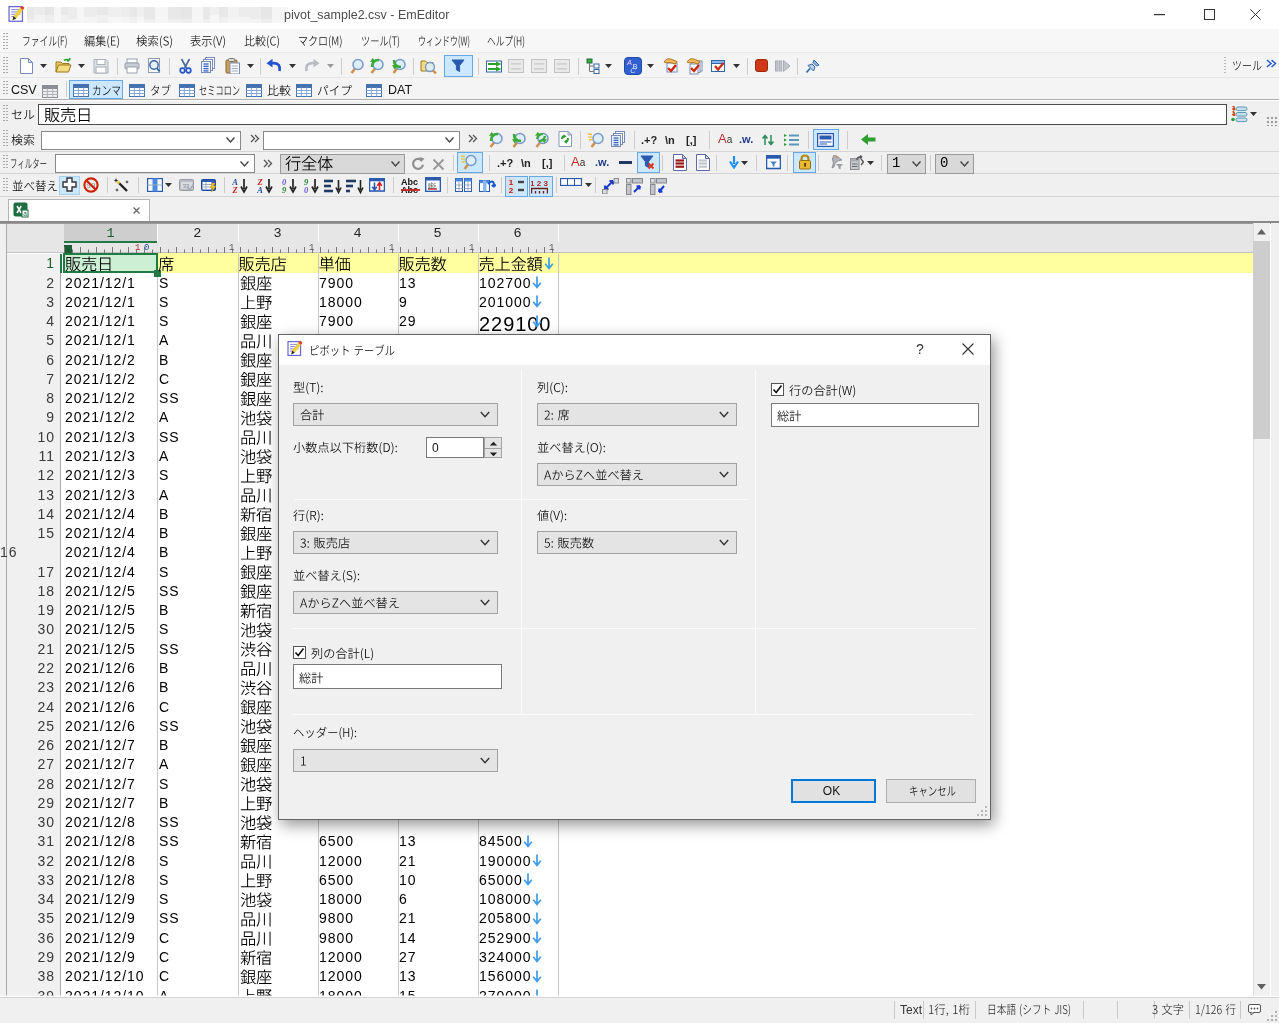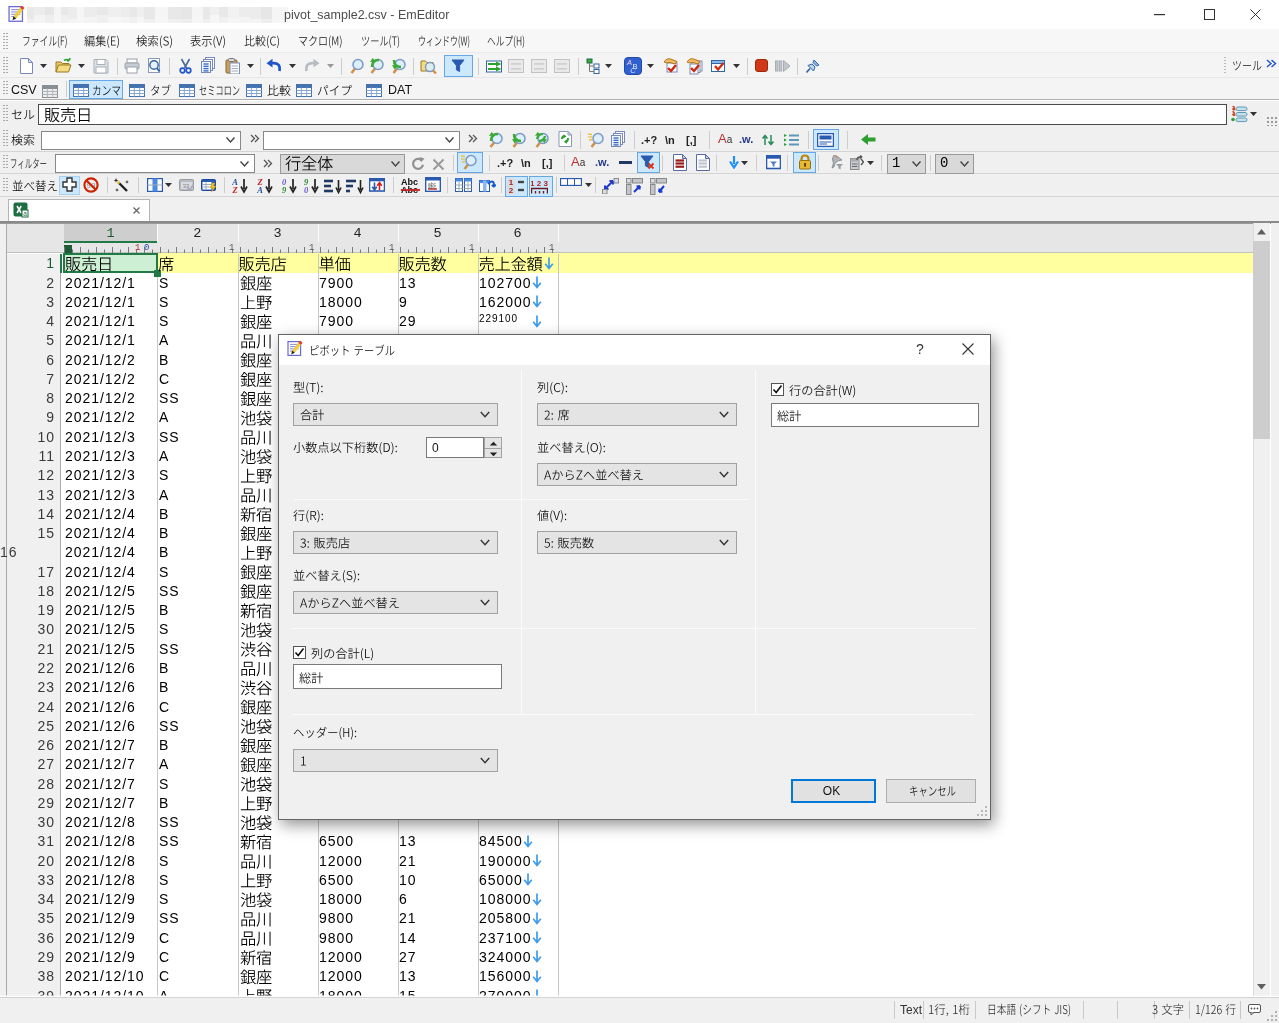--- a/index.html
+++ b/index.html
@@ -937,21 +937,21 @@
     <div class="abs" style="left:0;top:659.97px;width:55px;text-align:right;font-size:14px;letter-spacing:0.95px;color:#3a3a3a">22</div>
     <div class="abs" style="left:0;top:679.24px;width:55px;text-align:right;font-size:14px;letter-spacing:0.95px;color:#3a3a3a">23</div>
     <div class="abs" style="left:0;top:698.51px;width:55px;text-align:right;font-size:14px;letter-spacing:0.95px;color:#3a3a3a">24</div>
     <div class="abs" style="left:0;top:717.78px;width:55px;text-align:right;font-size:14px;letter-spacing:0.95px;color:#3a3a3a">25</div>
     <div class="abs" style="left:0;top:737.05px;width:55px;text-align:right;font-size:14px;letter-spacing:0.95px;color:#3a3a3a">26</div>
     <div class="abs" style="left:0;top:756.32px;width:55px;text-align:right;font-size:14px;letter-spacing:0.95px;color:#3a3a3a">27</div>
     <div class="abs" style="left:0;top:775.59px;width:55px;text-align:right;font-size:14px;letter-spacing:0.95px;color:#3a3a3a">28</div>
     <div class="abs" style="left:0;top:794.86px;width:55px;text-align:right;font-size:14px;letter-spacing:0.95px;color:#3a3a3a">29</div>
     <div class="abs" style="left:0;top:814.13px;width:55px;text-align:right;font-size:14px;letter-spacing:0.95px;color:#3a3a3a">30</div>
     <div class="abs" style="left:0;top:833.4px;width:55px;text-align:right;font-size:14px;letter-spacing:0.95px;color:#3a3a3a">31</div>
-    <div class="abs" style="left:0;top:852.67px;width:55px;text-align:right;font-size:14px;letter-spacing:0.95px;color:#3a3a3a">20</div>
+    <div class="abs" style="left:0;top:852.67px;width:55px;text-align:right;font-size:14px;letter-spacing:0.95px;color:#3a3a3a">32</div>
     <div class="abs" style="left:0;top:871.94px;width:55px;text-align:right;font-size:14px;letter-spacing:0.95px;color:#3a3a3a">33</div>
     <div class="abs" style="left:0;top:891.21px;width:55px;text-align:right;font-size:14px;letter-spacing:0.95px;color:#3a3a3a">34</div>
     <div class="abs" style="left:0;top:910.48px;width:55px;text-align:right;font-size:14px;letter-spacing:0.95px;color:#3a3a3a">35</div>
     <div class="abs" style="left:0;top:929.75px;width:55px;text-align:right;font-size:14px;letter-spacing:0.95px;color:#3a3a3a">36</div>
     <div class="abs" style="left:0;top:949.02px;width:55px;text-align:right;font-size:14px;letter-spacing:0.95px;color:#3a3a3a">29</div>
     <div class="abs" style="left:0;top:968.29px;width:55px;text-align:right;font-size:14px;letter-spacing:0.95px;color:#3a3a3a">38</div>
     <div class="abs" style="left:0;top:987.56px;width:55px;text-align:right;font-size:14px;letter-spacing:0.95px;color:#3a3a3a">39</div>
     <div class="abs" style="left:59.5px;top:253.5px;width:2.5px;height:19px;background:#217a46"></div>
     <div class="abs" style="left:64px;top:253px;width:1189px;height:19.5px;background:#ffffa0"></div>
     <div class="abs" style="left:157px;top:253.5px;width:1px;height:742px;background:#c8c8c8"></div>
@@ -970,29 +970,29 @@
     <div class="abs" style="left:319px;top:274.57px;font-family:'Liberation Sans',sans-serif;letter-spacing:0.95px;font-size:14px;color:#000">7900</div>
     <div class="abs" style="left:399px;top:274.57px;font-family:'Liberation Sans',sans-serif;letter-spacing:0.95px;font-size:14px;color:#000">13</div>
     <div class="abs" style="left:479px;top:274.57px;font-family:'Liberation Sans',sans-serif;letter-spacing:0.95px;font-size:14px;color:#000">102700</div>
     <svg class="abs" style="left:530.93px;top:275.97px" width="12" height="14" viewBox="0 0 12 14">
       <path d="M6 0.5 V10.5 M2.2 6.8 L6 11.5 L9.8 6.8" fill="none" stroke="#3d9be9" stroke-width="1.7"></path>
     </svg>
     <div class="abs" style="left:65px;top:293.84px;font-family:'Liberation Sans',sans-serif;letter-spacing:0.95px;font-size:14px;color:#000">2021/12/1</div>
     <div class="abs" style="left:159px;top:293.84px;font-family:'Liberation Sans',sans-serif;letter-spacing:0.95px;font-size:14px;color:#000">S</div>
     <div class="abs" style="left:319px;top:293.84px;font-family:'Liberation Sans',sans-serif;letter-spacing:0.95px;font-size:14px;color:#000">18000</div>
     <div class="abs" style="left:399px;top:293.84px;font-family:'Liberation Sans',sans-serif;letter-spacing:0.95px;font-size:14px;color:#000">9</div>
-    <div class="abs" style="left:479px;top:293.84px;font-family:'Liberation Sans',sans-serif;letter-spacing:0.95px;font-size:14px;color:#000">162000</div>
+    <div class="abs" style="left:479px;top:293.84px;font-family:'Liberation Sans',sans-serif;letter-spacing:0.95px;font-size:14px;color:#000">201000</div>
     <svg class="abs" style="left:530.93px;top:295.24px" width="12" height="14" viewBox="0 0 12 14">
       <path d="M6 0.5 V10.5 M2.2 6.8 L6 11.5 L9.8 6.8" fill="none" stroke="#3d9be9" stroke-width="1.7"></path>
     </svg>
     <div class="abs" style="left:65px;top:313.11px;font-family:'Liberation Sans',sans-serif;letter-spacing:0.95px;font-size:14px;color:#000">2021/12/1</div>
     <div class="abs" style="left:159px;top:313.11px;font-family:'Liberation Sans',sans-serif;letter-spacing:0.95px;font-size:14px;color:#000">S</div>
     <div class="abs" style="left:319px;top:313.11px;font-family:'Liberation Sans',sans-serif;letter-spacing:0.95px;font-size:14px;color:#000">7900</div>
     <div class="abs" style="left:399px;top:313.11px;font-family:'Liberation Sans',sans-serif;letter-spacing:0.95px;font-size:14px;color:#000">29</div>
-    <div class="abs" style="left:479px;top:313.11px;font-family:'Liberation Sans',sans-serif;letter-spacing:0.95px;font-size:10px;color:#000">229100</div>
+    <div class="abs" style="left:479px;top:313.11px;font-family:'Liberation Sans',sans-serif;letter-spacing:0.95px;font-size:20px;color:#000">229100</div>
     <svg class="abs" style="left:530.93px;top:314.51px" width="12" height="14" viewBox="0 0 12 14">
       <path d="M6 0.5 V10.5 M2.2 6.8 L6 11.5 L9.8 6.8" fill="none" stroke="#3d9be9" stroke-width="1.7"></path>
     </svg>
     <div class="abs" style="left:65px;top:332.38px;font-family:'Liberation Sans',sans-serif;letter-spacing:0.95px;font-size:14px;color:#000">2021/12/1</div>
     <div class="abs" style="left:159px;top:332.38px;font-family:'Liberation Sans',sans-serif;letter-spacing:0.95px;font-size:14px;color:#000">A</div>
     <div class="abs" style="left:65px;top:351.65px;font-family:'Liberation Sans',sans-serif;letter-spacing:0.95px;font-size:14px;color:#000">2021/12/2</div>
     <div class="abs" style="left:159px;top:351.65px;font-family:'Liberation Sans',sans-serif;letter-spacing:0.95px;font-size:14px;color:#000">B</div>
     <div class="abs" style="left:65px;top:370.92px;font-family:'Liberation Sans',sans-serif;letter-spacing:0.95px;font-size:14px;color:#000">2021/12/2</div>
     <div class="abs" style="left:159px;top:370.92px;font-family:'Liberation Sans',sans-serif;letter-spacing:0.95px;font-size:14px;color:#000">C</div>
     <div class="abs" style="left:65px;top:390.19px;font-family:'Liberation Sans',sans-serif;letter-spacing:0.95px;font-size:14px;color:#000">2021/12/2</div>
@@ -1078,21 +1078,21 @@
     <div class="abs" style="left:319px;top:910.48px;font-family:'Liberation Sans',sans-serif;letter-spacing:0.95px;font-size:14px;color:#000">9800</div>
     <div class="abs" style="left:399px;top:910.48px;font-family:'Liberation Sans',sans-serif;letter-spacing:0.95px;font-size:14px;color:#000">21</div>
     <div class="abs" style="left:479px;top:910.48px;font-family:'Liberation Sans',sans-serif;letter-spacing:0.95px;font-size:14px;color:#000">205800</div>
     <svg class="abs" style="left:530.93px;top:911.88px" width="12" height="14" viewBox="0 0 12 14">
       <path d="M6 0.5 V10.5 M2.2 6.8 L6 11.5 L9.8 6.8" fill="none" stroke="#3d9be9" stroke-width="1.7"></path>
     </svg>
     <div class="abs" style="left:65px;top:929.75px;font-family:'Liberation Sans',sans-serif;letter-spacing:0.95px;font-size:14px;color:#000">2021/12/9</div>
     <div class="abs" style="left:159px;top:929.75px;font-family:'Liberation Sans',sans-serif;letter-spacing:0.95px;font-size:14px;color:#000">C</div>
     <div class="abs" style="left:319px;top:929.75px;font-family:'Liberation Sans',sans-serif;letter-spacing:0.95px;font-size:14px;color:#000">9800</div>
     <div class="abs" style="left:399px;top:929.75px;font-family:'Liberation Sans',sans-serif;letter-spacing:0.95px;font-size:14px;color:#000">14</div>
-    <div class="abs" style="left:479px;top:929.75px;font-family:'Liberation Sans',sans-serif;letter-spacing:0.95px;font-size:14px;color:#000">237100</div>
+    <div class="abs" style="left:479px;top:929.75px;font-family:'Liberation Sans',sans-serif;letter-spacing:0.95px;font-size:14px;color:#000">252900</div>
     <svg class="abs" style="left:530.93px;top:931.15px" width="12" height="14" viewBox="0 0 12 14">
       <path d="M6 0.5 V10.5 M2.2 6.8 L6 11.5 L9.8 6.8" fill="none" stroke="#3d9be9" stroke-width="1.7"></path>
     </svg>
     <div class="abs" style="left:65px;top:949.02px;font-family:'Liberation Sans',sans-serif;letter-spacing:0.95px;font-size:14px;color:#000">2021/12/9</div>
     <div class="abs" style="left:159px;top:949.02px;font-family:'Liberation Sans',sans-serif;letter-spacing:0.95px;font-size:14px;color:#000">C</div>
     <div class="abs" style="left:319px;top:949.02px;font-family:'Liberation Sans',sans-serif;letter-spacing:0.95px;font-size:14px;color:#000">12000</div>
     <div class="abs" style="left:399px;top:949.02px;font-family:'Liberation Sans',sans-serif;letter-spacing:0.95px;font-size:14px;color:#000">27</div>
     <div class="abs" style="left:479px;top:949.02px;font-family:'Liberation Sans',sans-serif;letter-spacing:0.95px;font-size:14px;color:#000">324000</div>
     <svg class="abs" style="left:530.93px;top:950.42px" width="12" height="14" viewBox="0 0 12 14">
       <path d="M6 0.5 V10.5 M2.2 6.8 L6 11.5 L9.8 6.8" fill="none" stroke="#3d9be9" stroke-width="1.7"></path>

